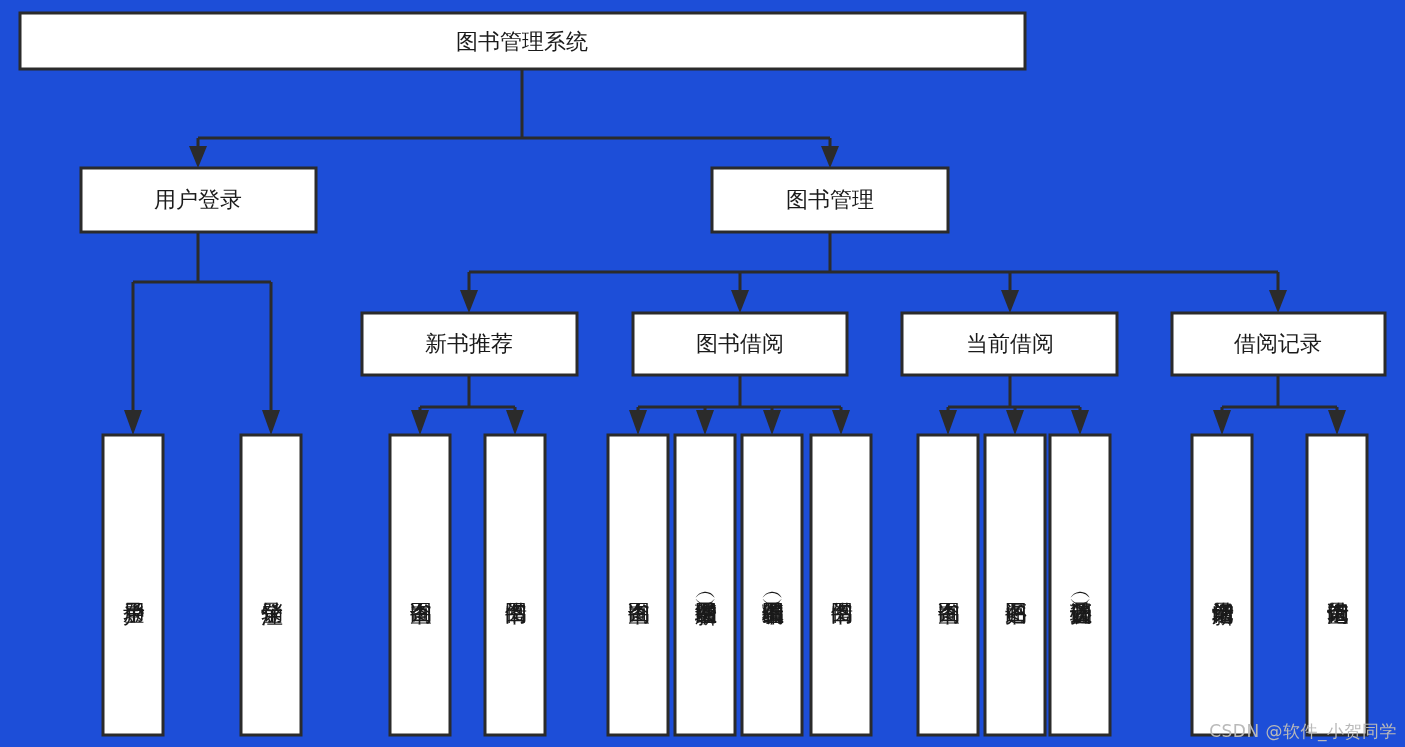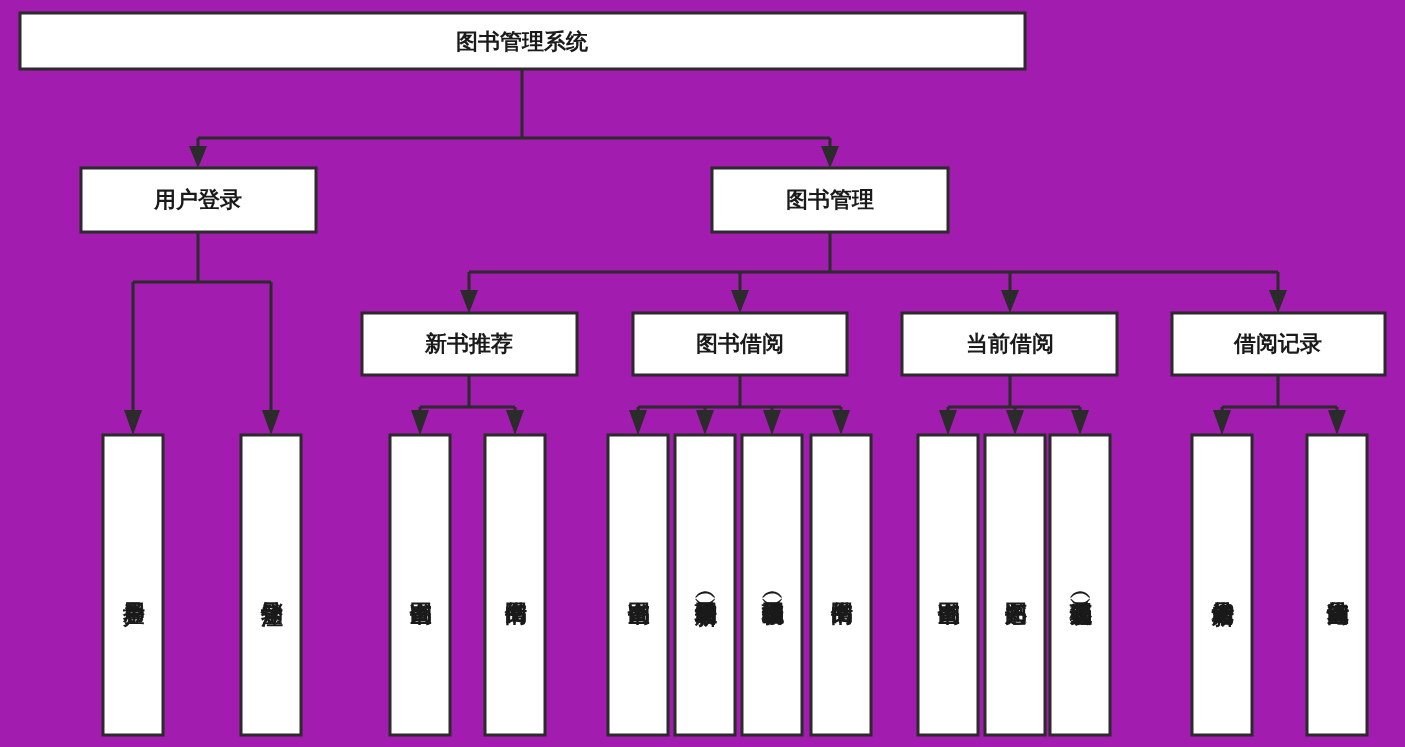--- a/index.html
+++ b/index.html
@@ -12,22 +12,21 @@
     width: 1405px;
     height: 747px;
     font-family: "DejaVu Sans", "Liberation Sans", sans-serif;
     overflow: hidden;
     position: relative;
   }
   #diagram-root {
     position: relative;
     width: 1405px;
     height: 747px;
-    background: #a21caf;
-    font-weight: bold;
+    background: #1d4ed8;
   }
   svg.flowchart {
     position: absolute;
     left: 0;
     top: 0;
     width: 1405px;
     height: 747px;
     display: block;
   }
   .node-box {
@@ -229,14 +228,15 @@
       <rect class="node-box" x="1192" y="435" width="60" height="300"></rect>
       <text class="node-label-vertical" x="1222" y="585">新增借阅记录</text>
     </g>
     <g>
       <rect class="node-box" x="1307" y="435" width="60" height="300"></rect>
       <text class="node-label-vertical" x="1337" y="585">查询借阅记录</text>
     </g>
 
   </svg>
 
+  <div class="watermark">CSDN @软件_小贺同学</div>
 
 </div>
 
 </body></html>

